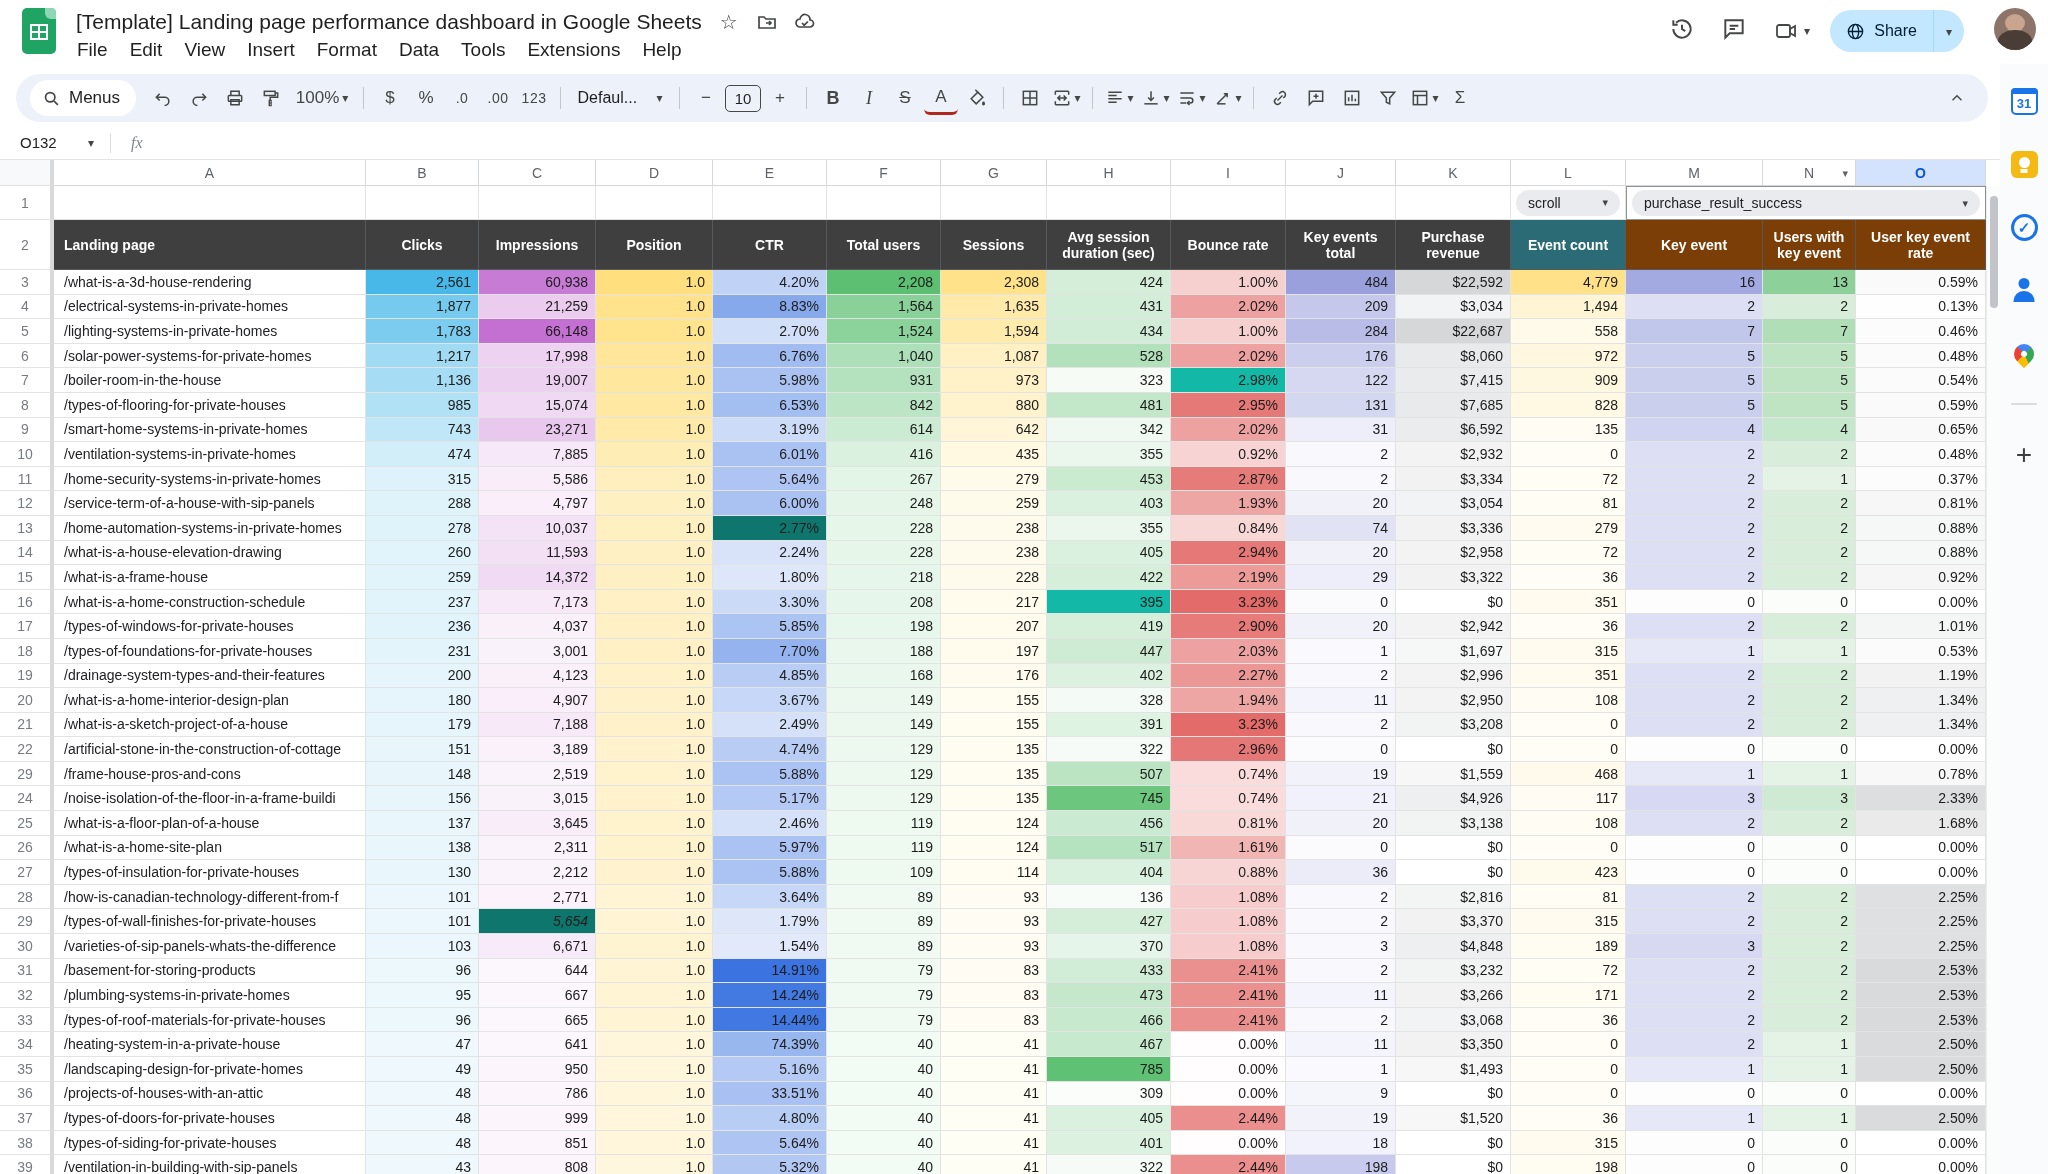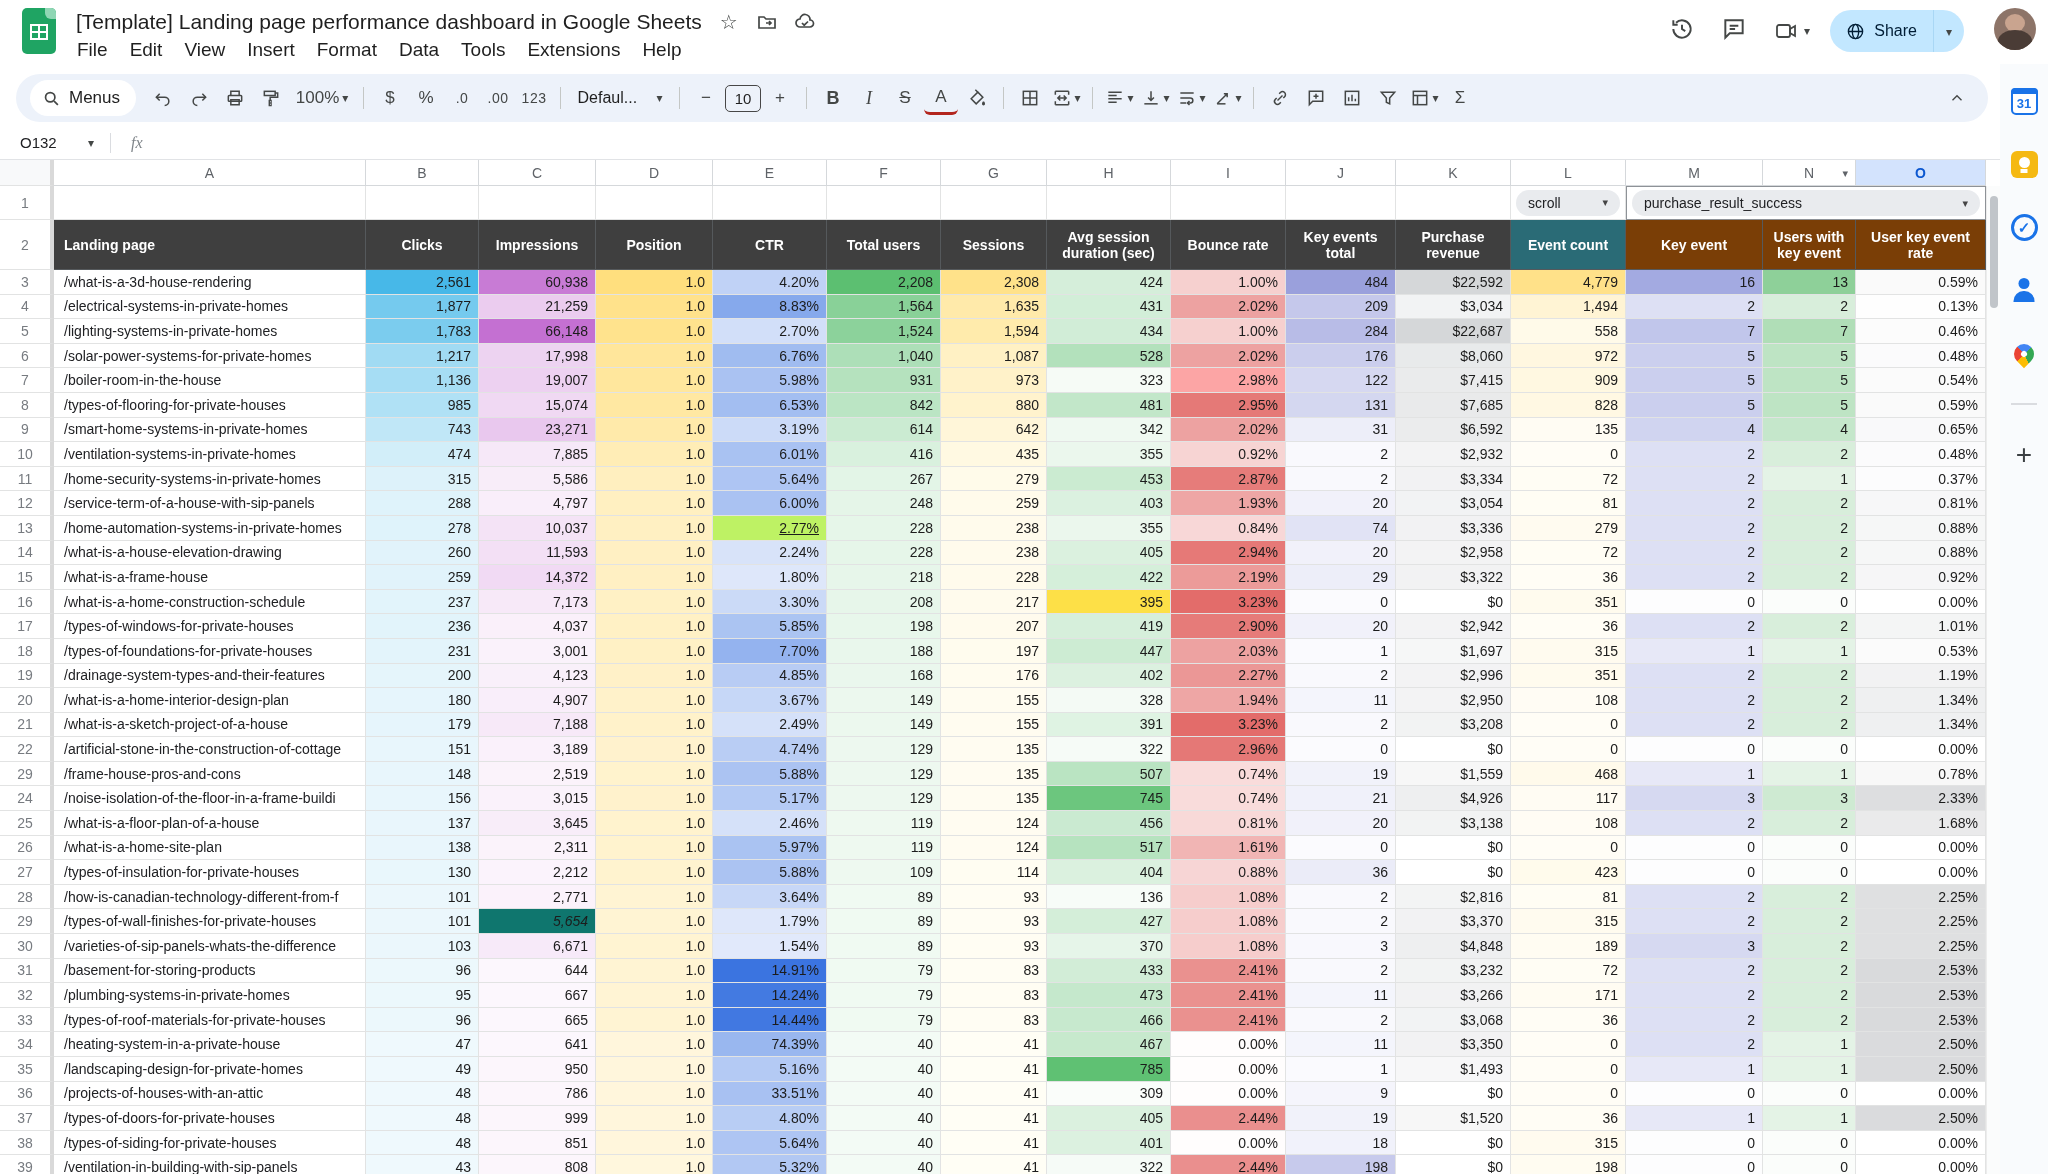--- a/index.html
+++ b/index.html
@@ -460,21 +460,21 @@
     <div class="d num" style="background: rgb(251, 251, 252);">0.48%</div>
     <div class="rownum">7</div>
     <div class="d lp">/boiler-room-in-the-house</div>
     <div class="d num" style="background: rgb(166, 221, 244);">1,136</div>
     <div class="d num" style="background: rgb(237, 209, 241);">19,007</div>
     <div class="d num" style="background: rgb(255, 231, 157);">1.0</div>
     <div class="d num" style="background: rgb(170, 194, 242);">5.98%</div>
     <div class="d num" style="background: rgb(181, 226, 190);">931</div>
     <div class="d num" style="background: rgb(255, 242, 201);">973</div>
     <div class="d num" style="background: rgb(246, 251, 246);">323</div>
-    <div class="d num" style="background: #fca5a5;">2.98%</div>
+    <div class="d num" style="background: #14b8a6;">2.98%</div>
     <div class="d num" style="background: rgb(214, 216, 241);">122</div>
     <div class="d num" style="background: rgb(234, 235, 236);">$7,415</div>
     <div class="d num" style="background: rgb(255, 248, 225);">909</div>
     <div class="d num" style="background: rgb(203, 207, 238);">5</div>
     <div class="d num" style="background: rgb(190, 228, 196);">5</div>
     <div class="d num" style="background: rgb(251, 251, 251);">0.54%</div>
     <div class="rownum">8</div>
     <div class="d lp">/types-of-flooring-for-private-houses</div>
     <div class="d num" style="background: rgb(176, 225, 245);">985</div>
     <div class="d num" style="background: rgb(240, 217, 243);">15,074</div>
@@ -552,21 +552,21 @@
     <div class="d num" style="background: rgb(242, 243, 244);">$3,054</div>
     <div class="d num" style="background: rgb(255, 253, 244);">81</div>
     <div class="d num" style="background: rgb(221, 224, 244);">2</div>
     <div class="d num" style="background: rgb(216, 238, 219);">2</div>
     <div class="d num" style="background: rgb(247, 247, 248);">0.81%</div>
     <div class="rownum">13</div>
     <div class="d lp">/home-automation-systems-in-private-homes</div>
     <div class="d num" style="background: rgb(223, 243, 251);">278</div>
     <div class="d num" style="background: rgb(244, 227, 246);">10,037</div>
     <div class="d num" style="background: rgb(255, 240, 194);">1.0</div>
-    <div class="d num" style="background: #bef264; text-decoration: underline;">2.77%</div>
+    <div class="d num" style="background: #0f766e;">2.77%</div>
     <div class="d num" style="background: rgb(230, 246, 233);">228</div>
     <div class="d num" style="background: rgb(255, 251, 236);">238</div>
     <div class="d num" style="background: rgb(235, 247, 237);">355</div>
     <div class="d num" style="background: rgb(248, 215, 215);">0.84%</div>
     <div class="d num" style="background: rgb(225, 227, 245);">74</div>
     <div class="d num" style="background: rgb(242, 242, 243);">$3,336</div>
     <div class="d num" style="background: rgb(255, 251, 240);">279</div>
     <div class="d num" style="background: rgb(221, 224, 244);">2</div>
     <div class="d num" style="background: rgb(216, 238, 219);">2</div>
     <div class="d num" style="background: rgb(246, 247, 247);">0.88%</div>
@@ -603,21 +603,21 @@
     <div class="d num" style="background: rgb(216, 238, 219);">2</div>
     <div class="d num" style="background: rgb(246, 246, 247);">0.92%</div>
     <div class="rownum">16</div>
     <div class="d lp">/what-is-a-home-construction-schedule</div>
     <div class="d num" style="background: rgb(226, 244, 251);">237</div>
     <div class="d num" style="background: rgb(247, 233, 248);">7,173</div>
     <div class="d num" style="background: rgb(255, 241, 197);">1.0</div>
     <div class="d num" style="background: rgb(203, 218, 247);">3.30%</div>
     <div class="d num" style="background: rgb(231, 246, 234);">208</div>
     <div class="d num" style="background: rgb(255, 251, 237);">217</div>
-    <div class="d num" style="background: #fde047; text-align: right;">395</div>
+    <div class="d num" style="background: #14b8a6; text-align: right;">395</div>
     <div class="d num" style="background: rgb(227, 108, 106);">3.23%</div>
     <div class="d num" style="background: rgb(251, 251, 254);">0</div>
     <div class="d num" style="background: rgb(255, 255, 255);">$0</div>
     <div class="d num" style="background: rgb(255, 251, 238);">351</div>
     <div class="d num" style="background: rgb(253, 253, 254);">0</div>
     <div class="d num" style="background: rgb(251, 253, 251);">0</div>
     <div class="d num" style="background: rgb(255, 255, 255);">0.00%</div>
     <div class="rownum">17</div>
     <div class="d lp">/types-of-windows-for-private-houses</div>
     <div class="d num" style="background: rgb(226, 244, 251);">236</div>

